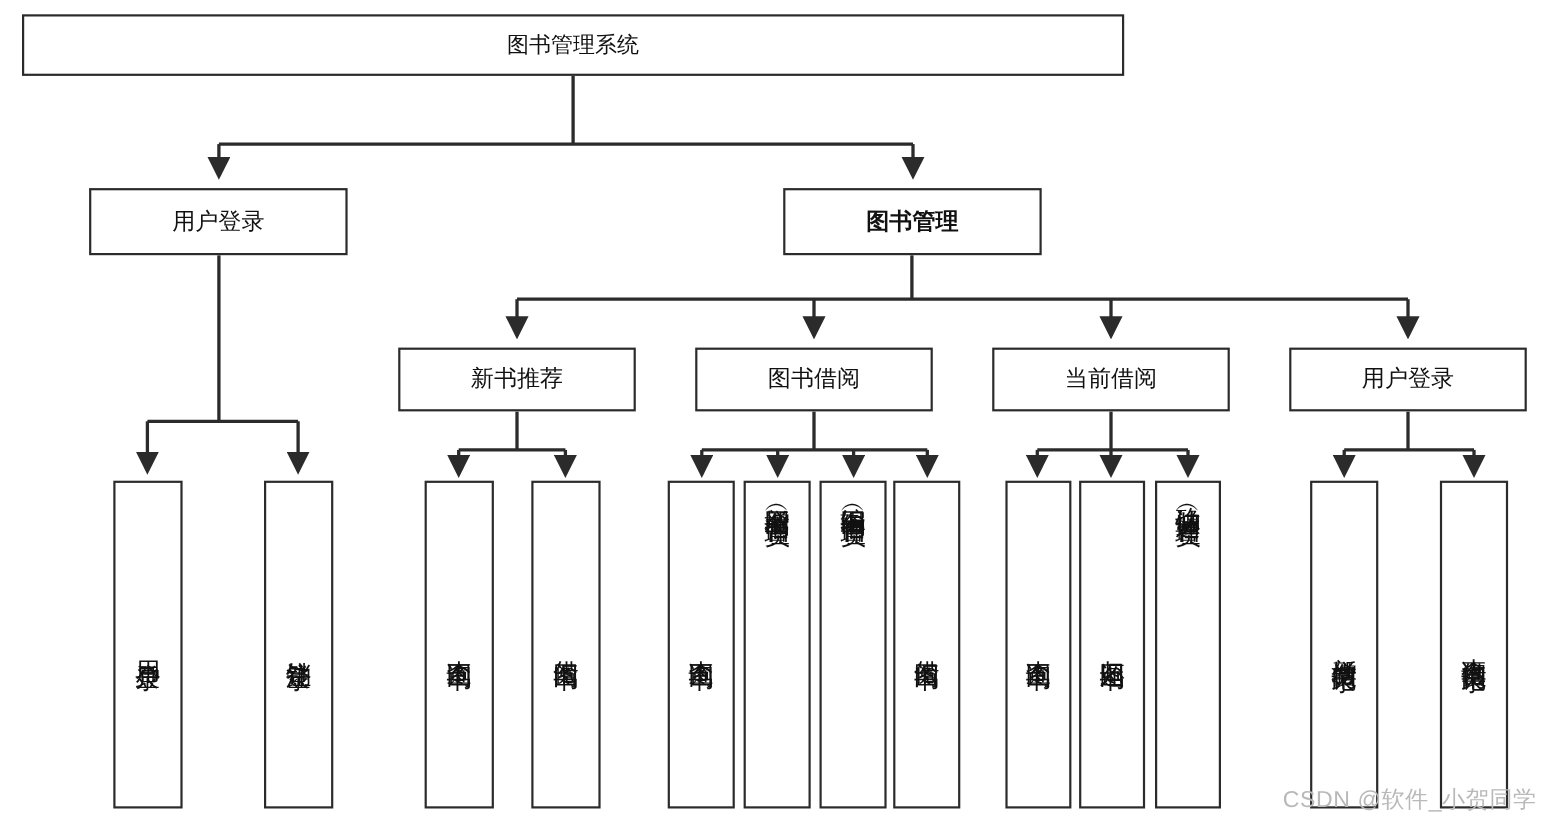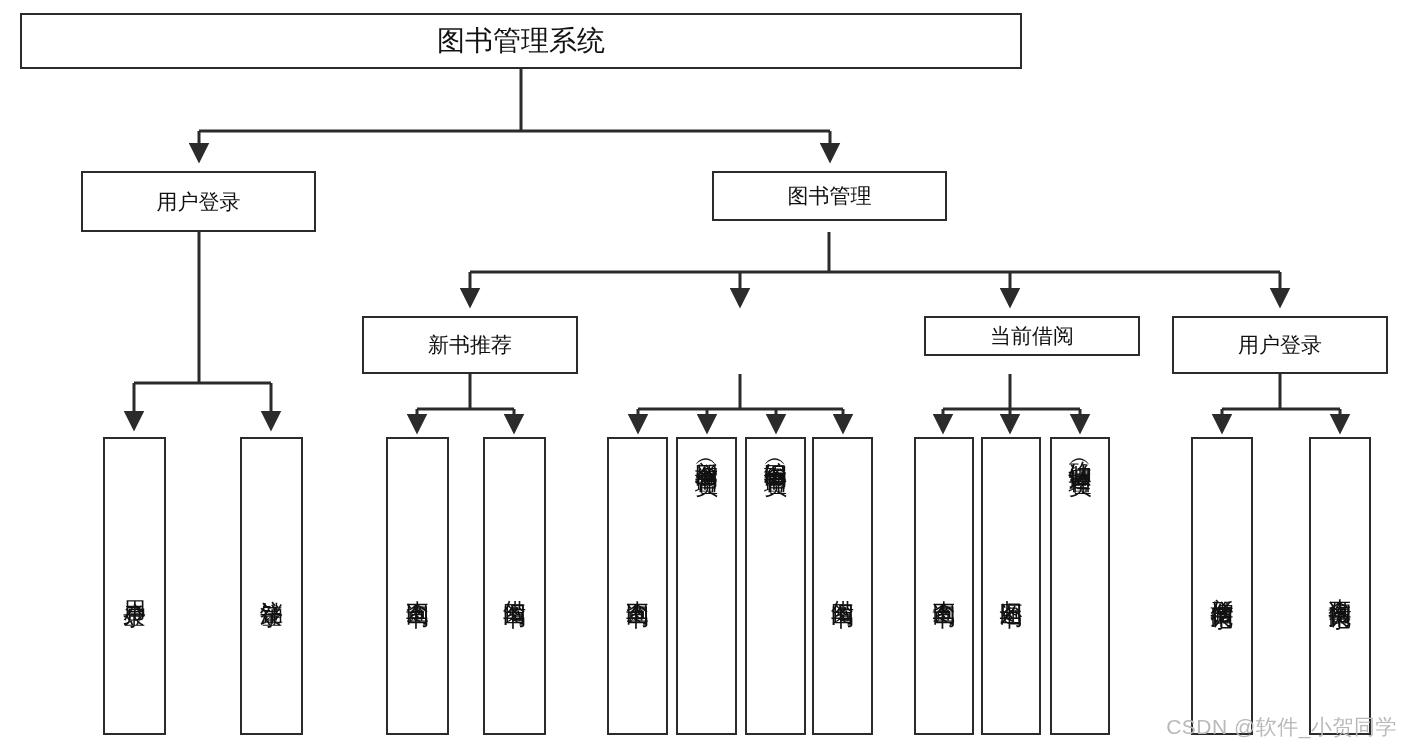--- a/index.html
+++ b/index.html
@@ -39,21 +39,21 @@
     color: #111111;
     text-align: center;
     line-height: 1.12;
     white-space: nowrap;
   }
   
   .node.horiz .lbl {
     font-size: 21px;
   }
   .node.root .lbl {
-    font-size: 28px;
+    font-size: 20px;
     text-align: center;
   }
   
   .node.vert {
     align-items: flex-start;
     justify-content: center;
     padding-top: 4px;
   }
   .node.vert .lbl {
     writing-mode: vertical-rl;
@@ -133,28 +133,31 @@
     </g>
   </svg>
 
   <div class="node horiz root" style="left:20px; top:13px; width:1002px; height:56px;">
     <span class="lbl">图书管理系统</span>
   </div>
 
   <div class="node horiz" style="left:81px; top:171px; width:235px; height:61px;">
     <span class="lbl">用户登录</span>
   </div>
-  <div class="node horiz" style="left:712px; top:171px; width:235px; height:50px;">
+  <div class="node horiz" style="left:712px; top:171px; width:235px; height:61px;font-weight:bold;">
     <span class="lbl">图书管理</span>
   </div>
 
   <div class="node horiz" style="left:362px; top:316px; width:216px; height:58px;align-items:center;">
     <span class="lbl">新书推荐</span>
   </div>
-  <div class="node horiz" style="left:924px; top:316px; width:216px; height:40px;">
+  <div class="node horiz" style="left:632px; top:316px; width:216px; height:58px;">
+    <span class="lbl">图书借阅</span>
+  </div>
+  <div class="node horiz" style="left:902px; top:316px; width:216px; height:58px;">
     <span class="lbl">当前借阅</span>
   </div>
   <div class="node horiz" style="left:1172px; top:316px; width:216px; height:58px;">
     <span class="lbl">用户登录</span>
   </div>
 
   <div class="node vert centered" style="left:103px; top:437px; width:63px; height:298px;">
     <span class="lbl">用户登录</span>
   </div>
   <div class="node vert centered" style="left:240px; top:437px; width:63px; height:298px;">

